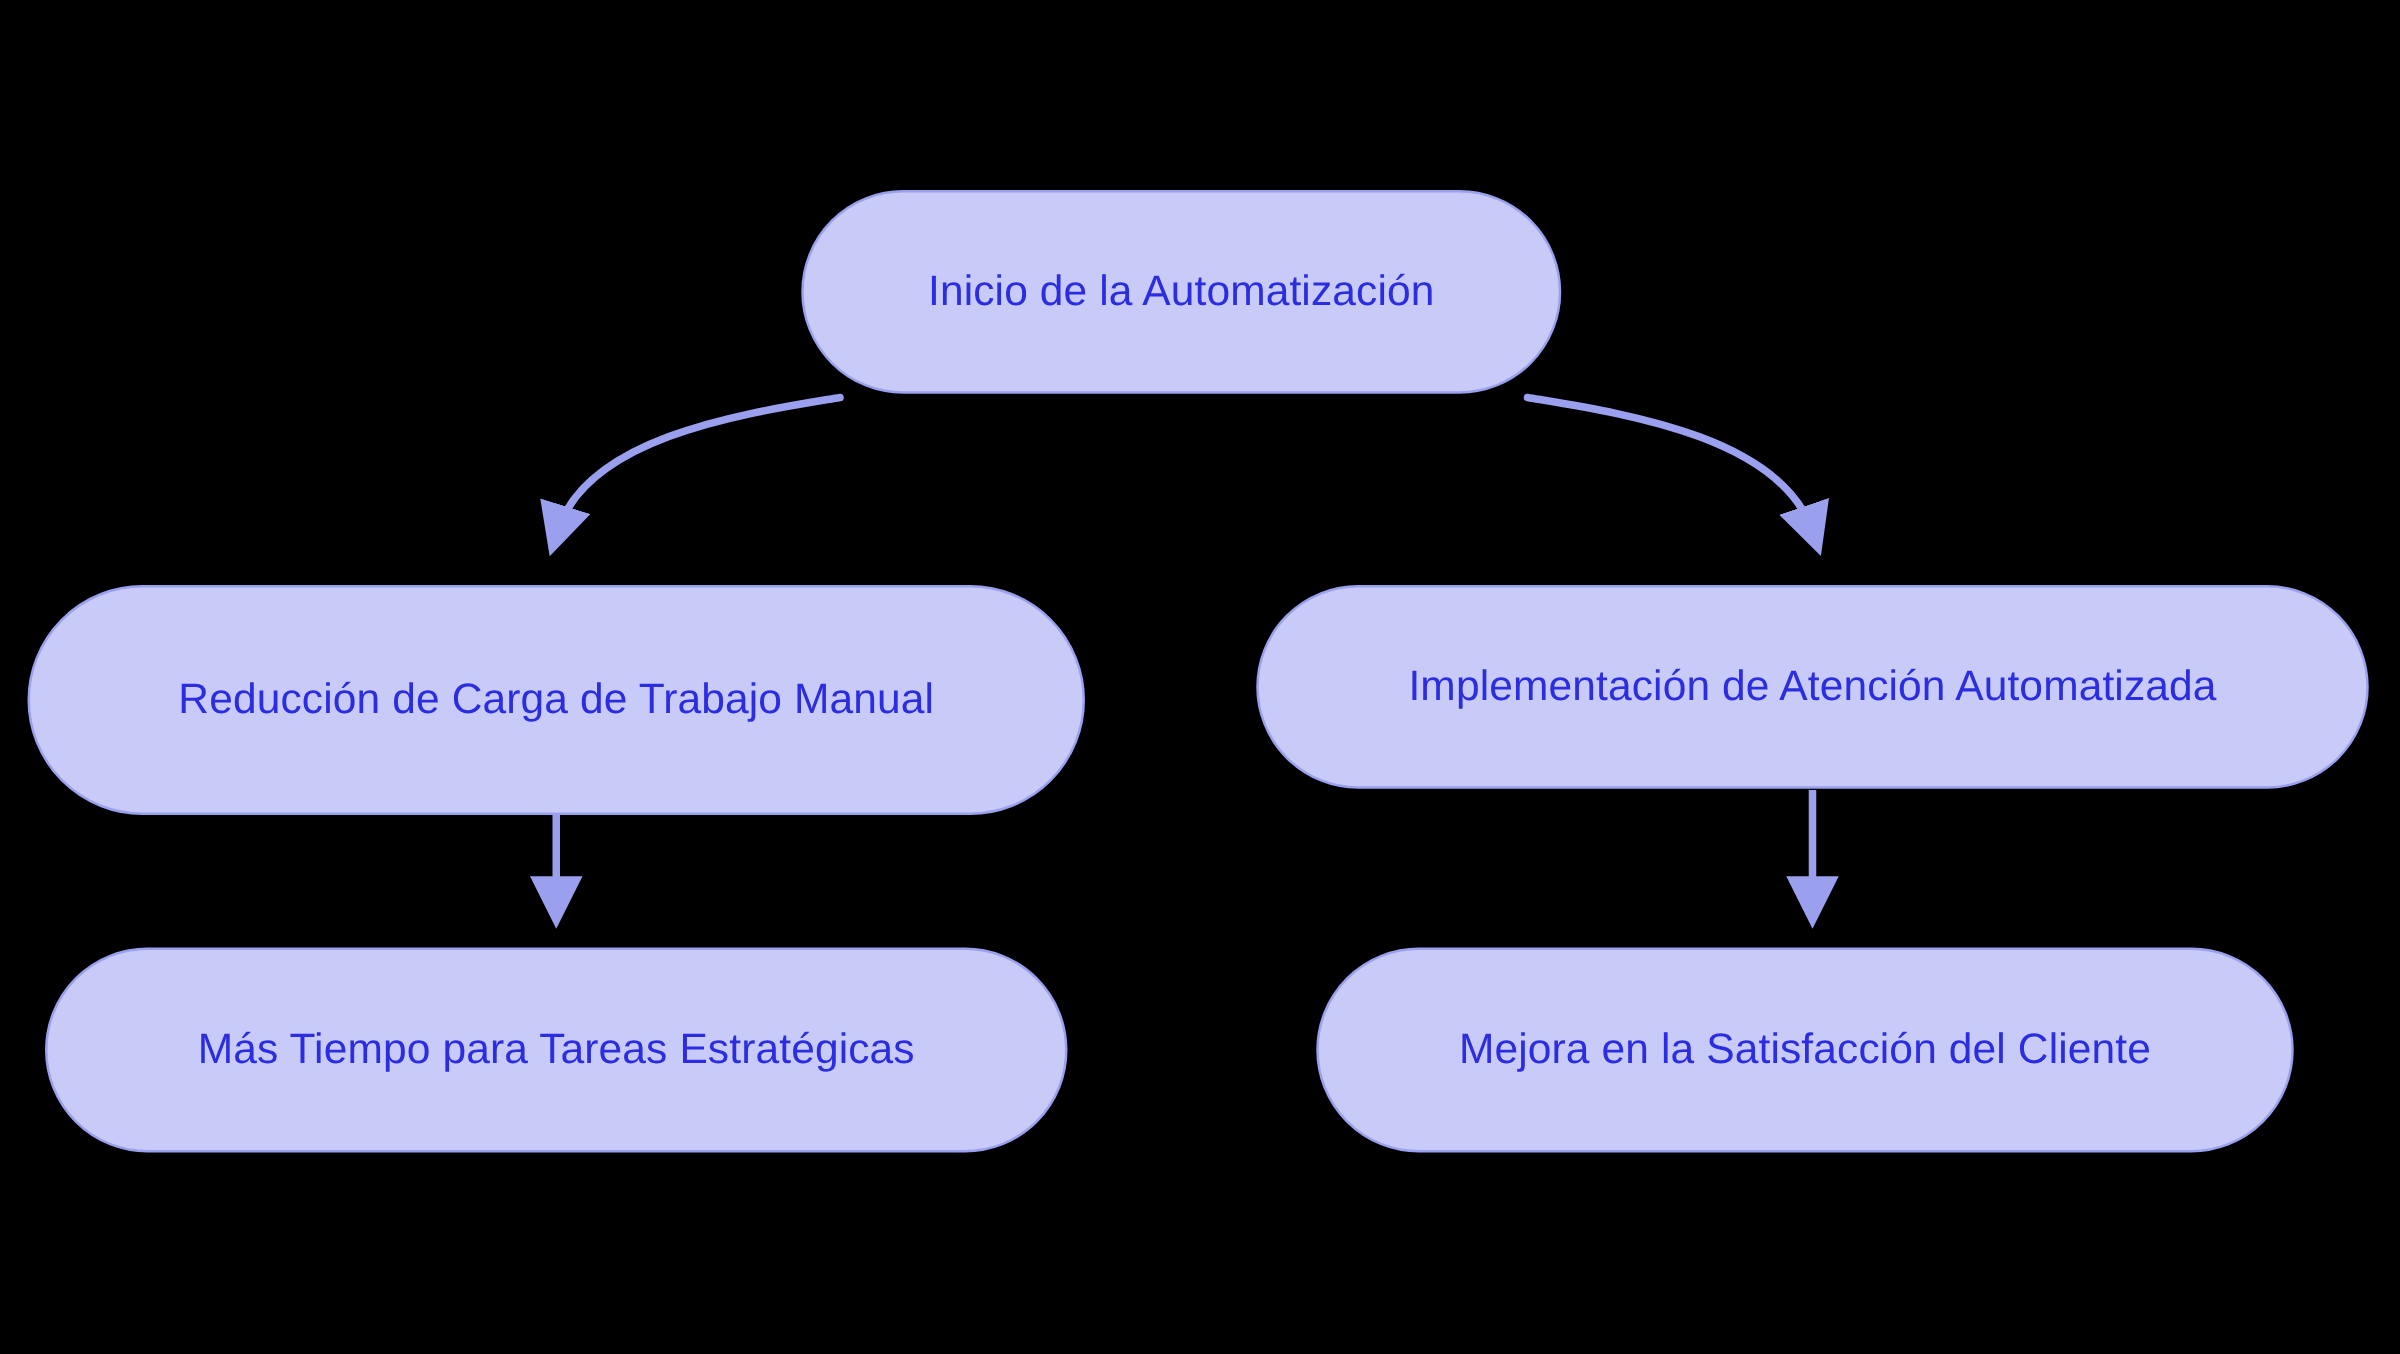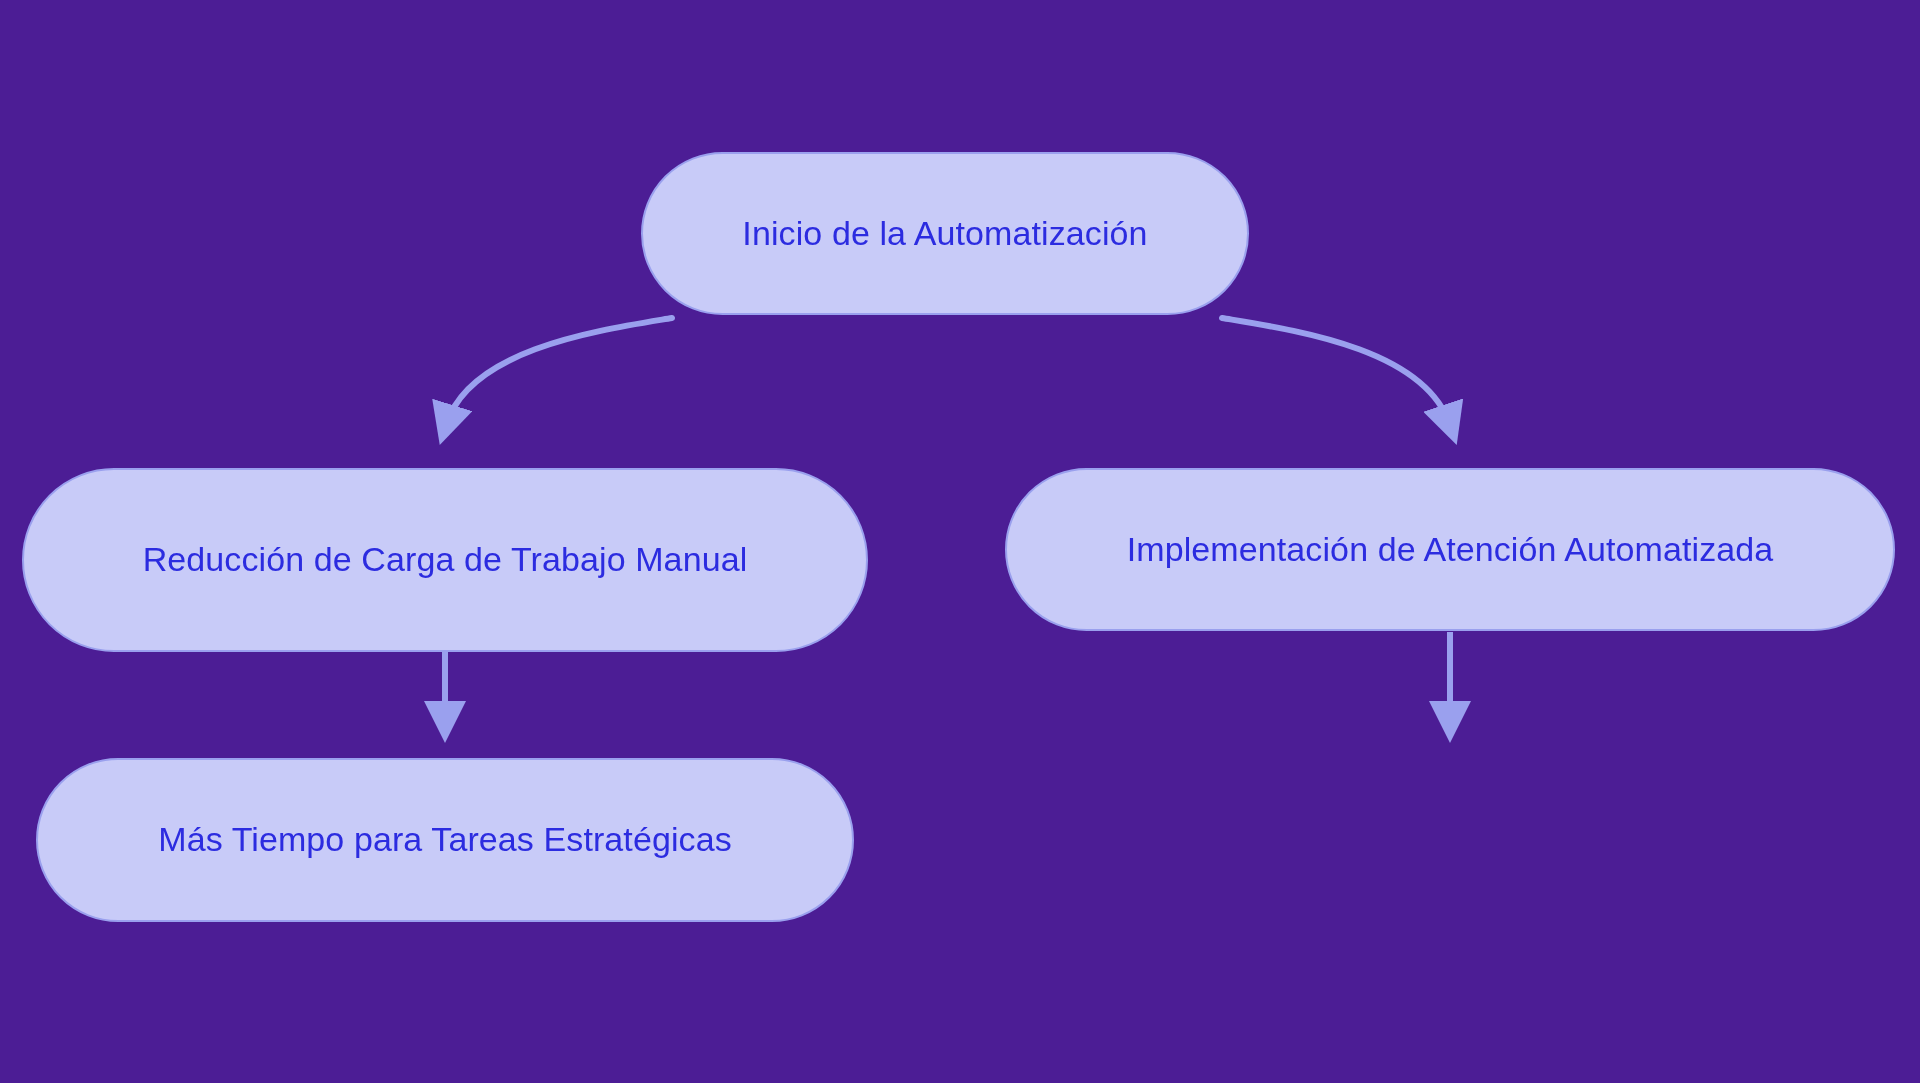--- a/index.html
+++ b/index.html
@@ -11,21 +11,21 @@
   body {
     width: 1920px;
     height: 1083px;
     overflow: hidden;
     font-family: "Liberation Sans", sans-serif;
   }
   #flowchart-canvas {
     position: relative;
     width: 1920px;
     height: 1083px;
-    background: #4c1d95;
+    background: #000000;
   }
   #edge-layer {
     position: absolute;
     left: 0;
     top: 0;
     width: 1920px;
     height: 1083px;
   }
   .node {
     position: absolute;
@@ -88,14 +88,17 @@
   </div>
 
   <div class="node" id="node-implement">
     <span class="node-label">Implementación de Atención Automatizada</span>
   </div>
 
   <div class="node" id="node-mastiempo">
     <span class="node-label">Más Tiempo para Tareas Estratégicas</span>
   </div>
 
+  <div class="node" id="node-mejora">
+    <span class="node-label">Mejora en la Satisfacción del Cliente</span>
+  </div>
 
 </div>
 
 </body></html>

